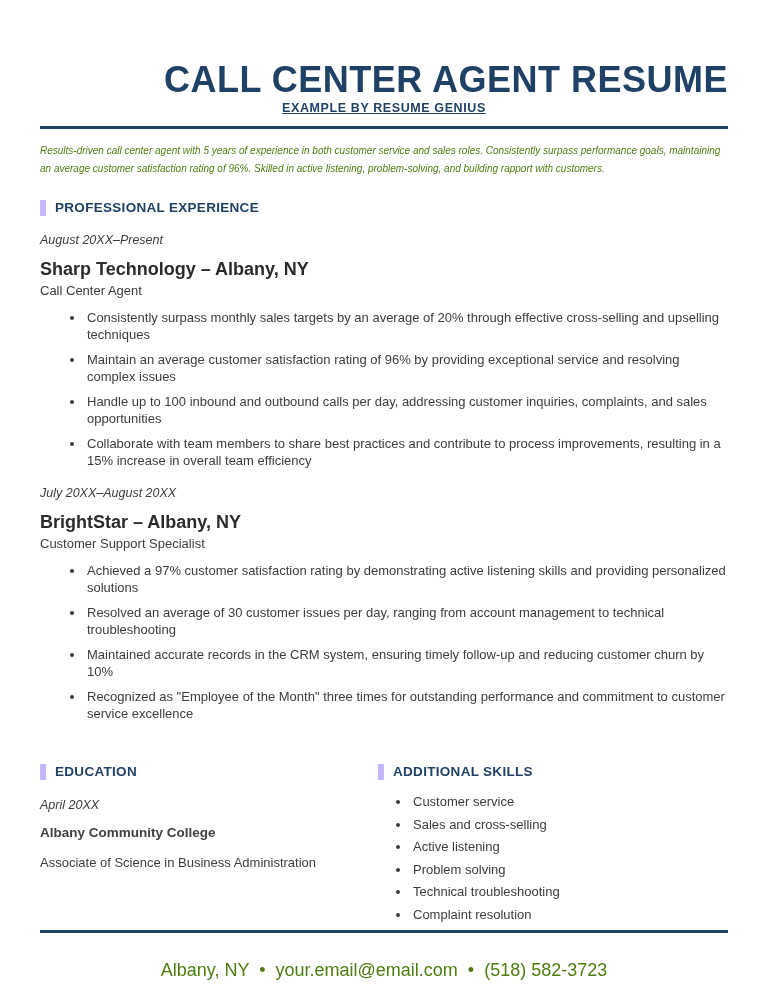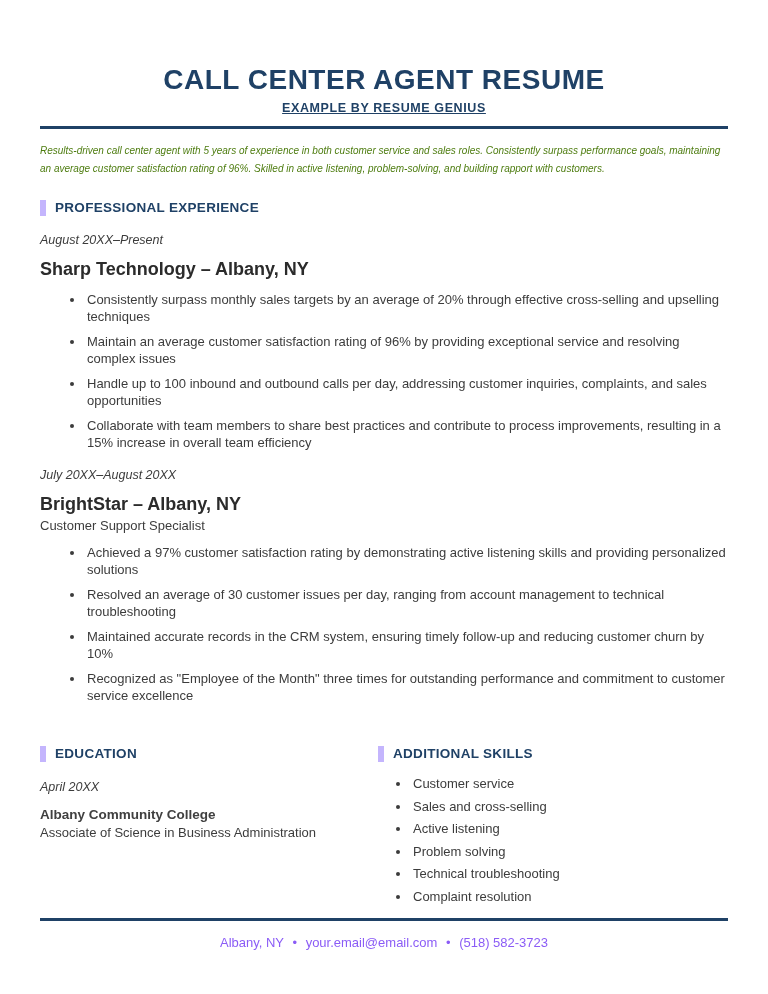--- a/index.html
+++ b/index.html
@@ -12,23 +12,23 @@
     overflow: hidden;
   }
   .page {
     width: 768px;
     height: 994px;
     padding: 60px 40px 0 40px;
     display: flex;
     flex-direction: column;
   }
   .doc-title {
-    text-align: center;
+    text-align: right;
     color: #1f4166;
-    font-size: 28px;
+    font-size: 36px;
     font-weight: bold;
     letter-spacing: 0.5px;
     line-height: 40px;
   }
   .doc-subtitle {
     text-align: center;
     color: #1f4166;
     font-size: 12.5px;
     font-weight: bold;
     letter-spacing: 0.6px;
@@ -96,21 +96,21 @@
     margin-top: 18px;
   }
   .edu-school {
     font-weight: bold;
     font-size: 13.5px;
     margin-top: 13px;
     color: #404040;
   }
   .edu-degree {
     font-size: 13px;
-    margin-top: 3px;
+    margin-top: 15px;
   }
   ul.skills {
     margin-top: 15px;
     padding-left: 33px;
     list-style: disc;
   }
   ul.skills li {
     font-size: 13px;
     line-height: 14px;
     margin-bottom: 8.5px;
@@ -118,24 +118,24 @@
   }
   .footer-wrap {
     margin-top: auto;
     padding-bottom: 44px;
   }
   .footer-rule {
     border: none;
     border-top: 3px solid #1f4166;
   }
   .footer-contact {
-    margin-top: 14px;
+    margin-top: 27px;
     text-align: center;
-    color: #8b5cf6;
-    font-size: 13px;
+    color: #4d7c0f;
+    font-size: 18px;
   }
   .footer-contact .sep {
     display: inline-block;
     margin: 0 5px;
   }
 </style>
 </head>
 <body>
 
 <div class="page">
@@ -145,20 +145,21 @@
   <hr class="rule">
 
   <p class="summary">Results-driven call center agent with 5 years of experience in both customer service and sales roles. Consistently surpass performance goals, maintaining an average customer satisfaction rating of 96%. Skilled in active listening, problem-solving, and building rapport with customers.</p>
 
   <div class="experience-section">
     <div class="section-heading">PROFESSIONAL EXPERIENCE</div>
 
     <div>
       <div class="job-dates">August 20XX–Present</div>
       <div class="job-company">Sharp Technology – Albany, NY</div>
+      <div class="job-title">Call Center Agent</div>
       <ul class="bullets">
           <li>Consistently surpass monthly sales targets by an average of 20% through effective cross-selling and upselling techniques</li>
           <li>Maintain an average customer satisfaction rating of 96% by providing exceptional service and resolving complex issues</li>
           <li>Handle up to 100 inbound and outbound calls per day, addressing customer inquiries, complaints, and sales opportunities</li>
           <li>Collaborate with team members to share best practices and contribute to process improvements, resulting in a 15% increase in overall team efficiency</li>
         </ul>
     </div>
 
     <div>
       <div class="job-dates">July 20XX–August 20XX</div>

